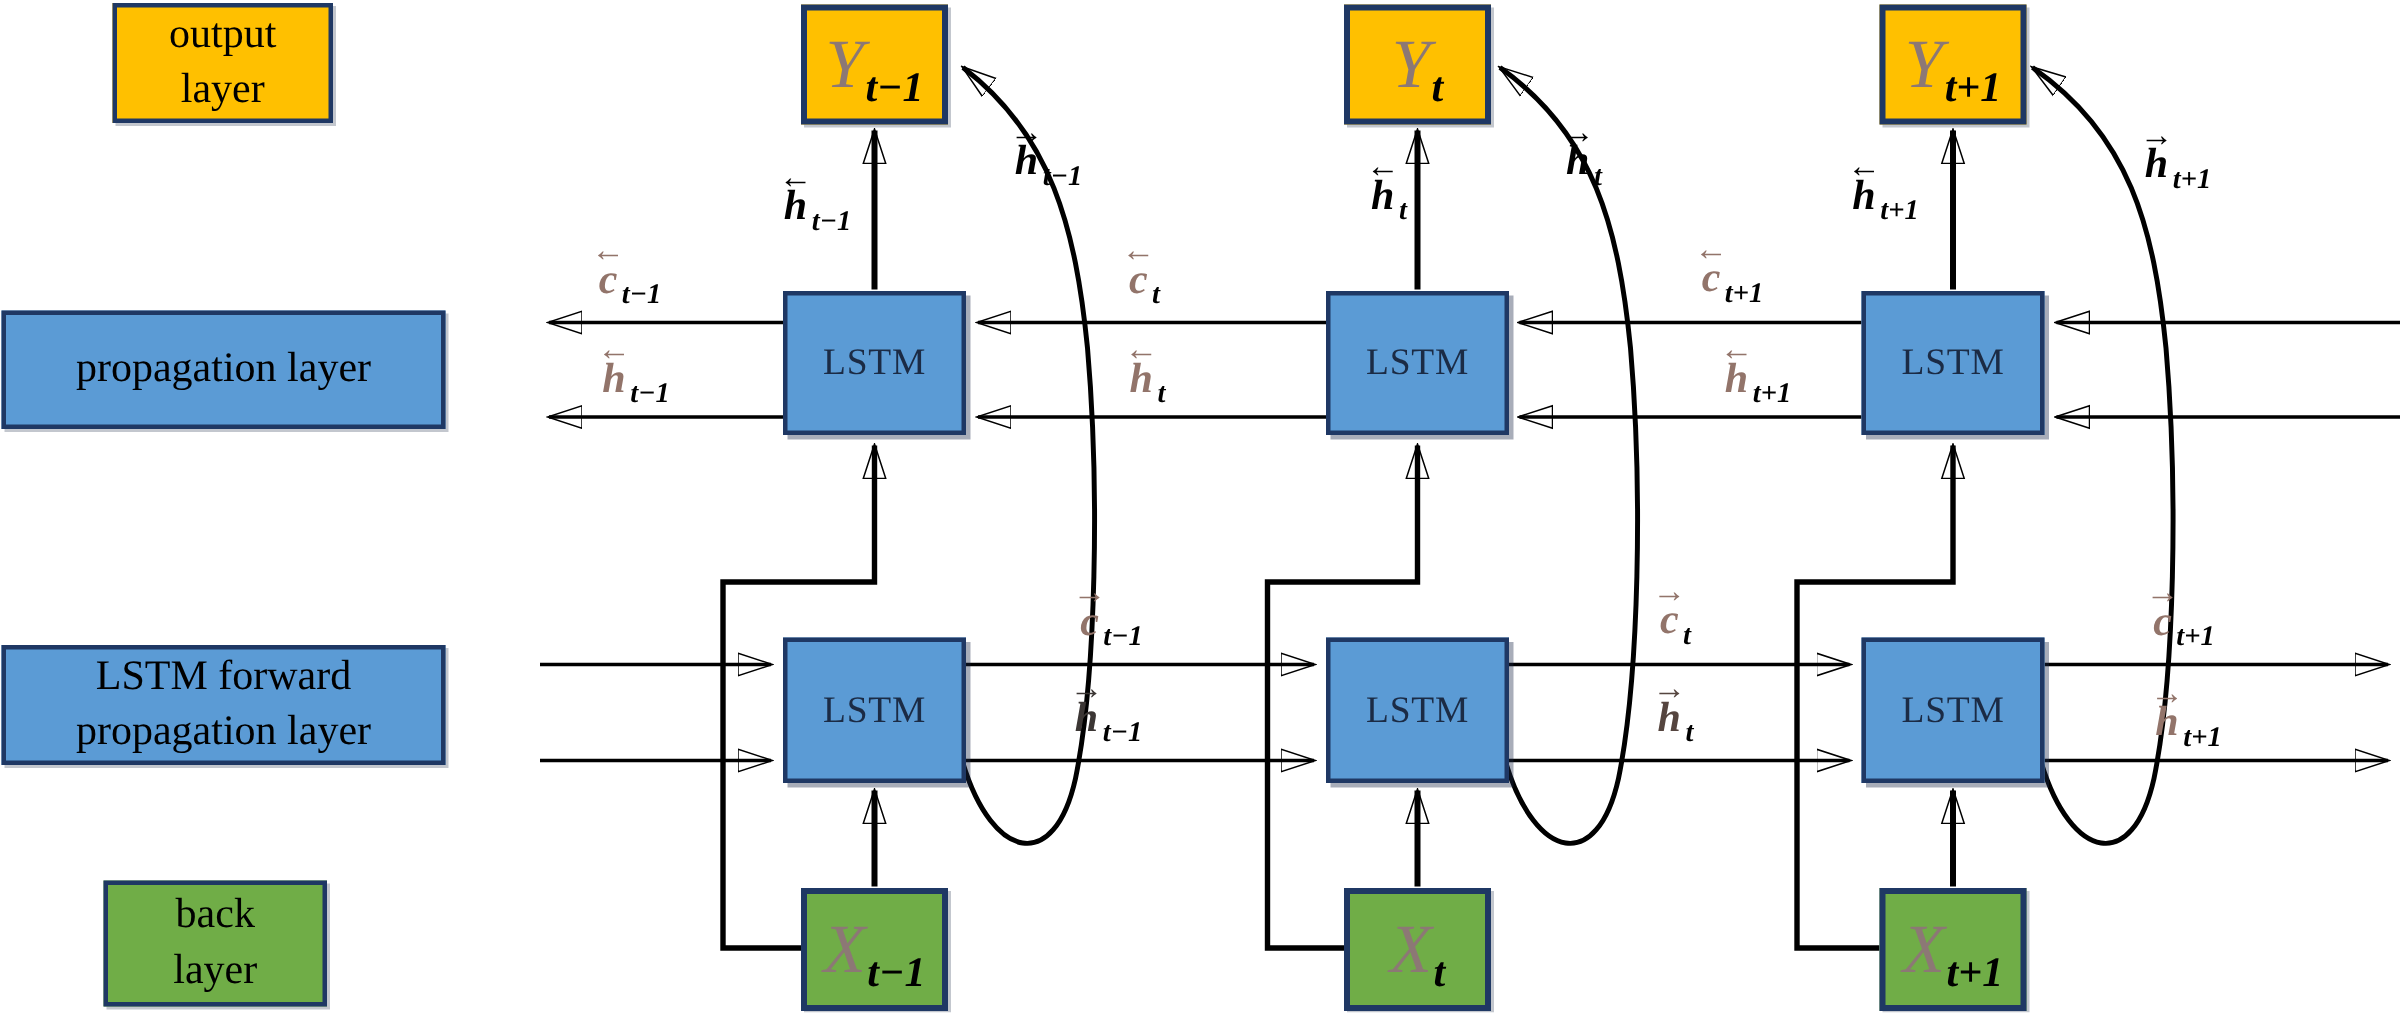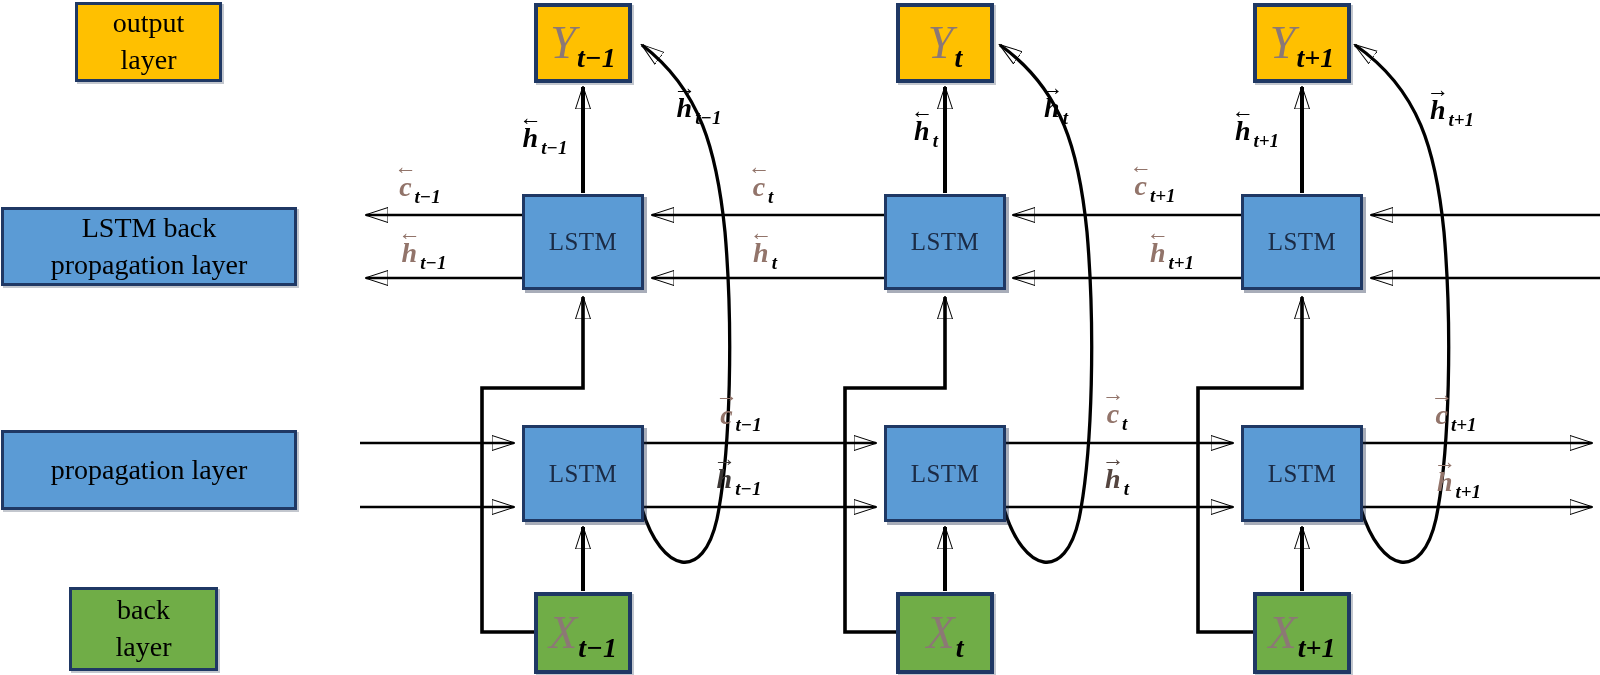--- a/index.html
+++ b/index.html
@@ -89,26 +89,26 @@
   </svg>
 
   <div class="box legend-box" style="left:75px;top:2px;width:147px;height:80px;background:#FFC000;">
     <div>
         <span style="display:block">output</span>
          <span style="display:block">layer</span>
       </div>
   </div>
   <div class="box legend-box" style="left:1px;top:207px;width:296px;height:79px;background:#5B9BD5;">
     <div>
-        <span style="display:block">LSTM back</span>
          <span style="display:block">propagation layer</span>
       </div>
   </div>
   <div class="box legend-box" style="left:1px;top:430px;width:296px;height:80px;background:#5B9BD5;">
     <div>
+        <span style="display:block">LSTM forward</span>
          <span style="display:block">propagation layer</span>
       </div>
   </div>
   <div class="box legend-box" style="left:69px;top:587px;width:149px;height:84px;background:#70AD47;">
     <div>
         <span style="display:block">back</span>
          <span style="display:block">layer</span>
       </div>
   </div>
 

